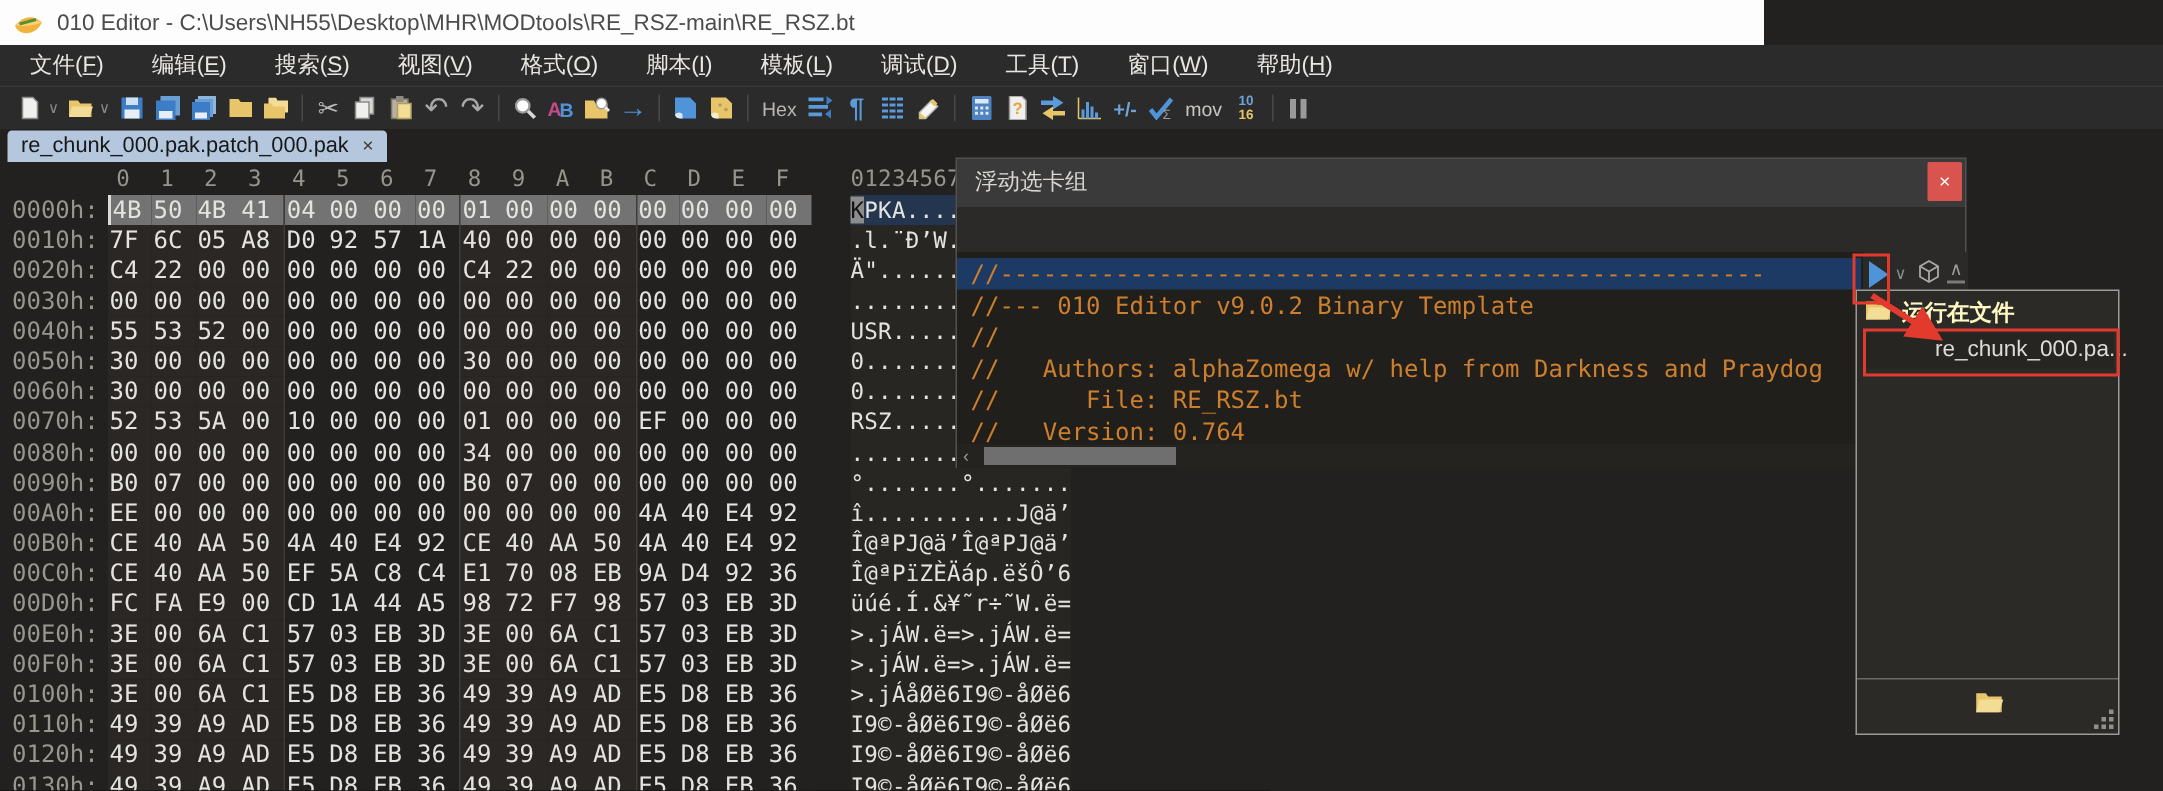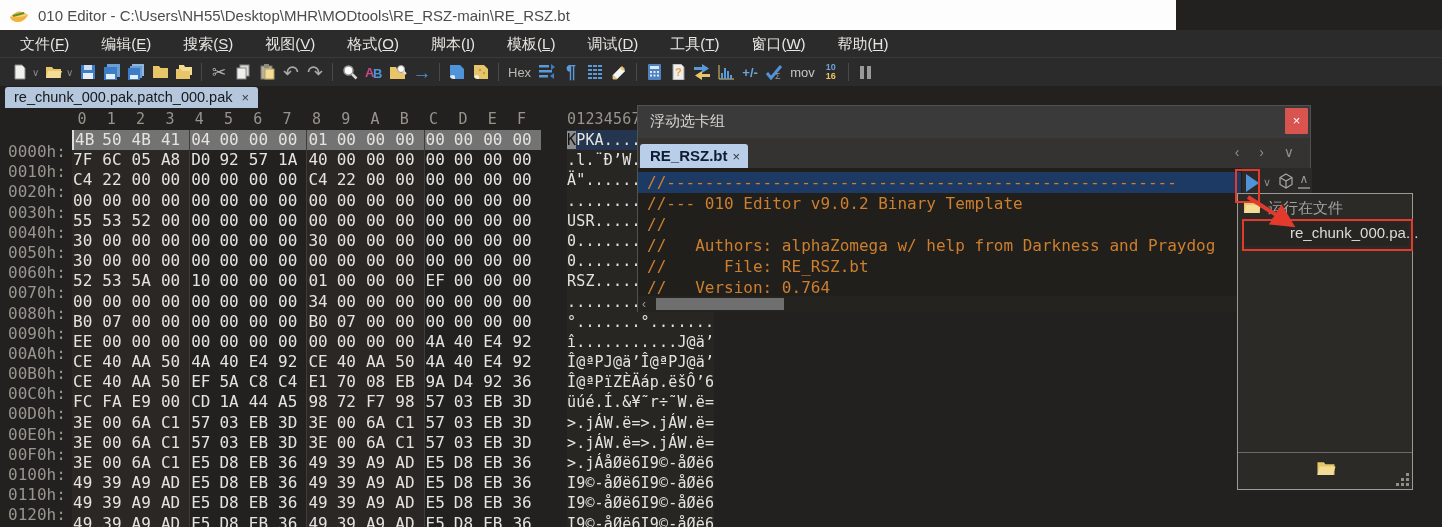--- a/index.html
+++ b/index.html
@@ -35,21 +35,21 @@
            font-size:14.5px;padding:2px 9px 3px 9px;border-radius:3px 3px 0 0;white-space:nowrap;}
   .filetab .x{margin-left:9px;color:#3a3a3a;font-size:13px;}
   
   .hexpane{position:absolute;left:0;top:108px;width:1442px;height:419px;
            font-family:"DejaVu Sans Mono",monospace;}
   .hexheader{position:relative;height:22px;color:#96948c;font-size:15px;}
   .hh-byte{position:absolute;top:2px;width:20px;text-align:center;}
   .hh-ascii{position:absolute;left:567px;top:2px;letter-spacing:0.17px;font-size:15px;}
   .hexrows{position:absolute;left:0;top:22px;}
   .hexrow{position:relative;height:20.2px;}
-  .hr-addr{position:absolute;left:8px;top:0;color:#98968e;font-size:16px;margin-top:12px;}
+  .hr-addr{position:absolute;left:8px;top:0;color:#98968e;font-size:16px;}
   .hr-bytes{position:absolute;left:72px;top:0;display:flex;height:20.2px;align-items:center;}
   .hr-byte{width:29.3px;color:#e4e3df;font-size:16px;box-sizing:border-box;padding-left:1px;height:20.2px;line-height:20.2px;}
   .hr-byte.geven{background:#2a2724;}
   .hr-byte.godd{background:#232120;}
   .hr-byte.sep{border-left:1px solid #403d38;}
   .hexrow.sel .hr-byte{background:#737373;}
   .hexrow.sel .hr-byte.cursor{border-left:2px solid #dcdcdc;}
   .hr-ascii{position:absolute;left:567px;top:0;background:#282623;color:#e4e3df;font-size:15px;
             letter-spacing:0.17px;height:20.2px;line-height:20.2px;white-space:pre;}
   .hexrow.sel .hr-ascii{background:#24354f;}
@@ -79,21 +79,21 @@
   .fp-up{position:absolute;left:56px;top:4px;color:#9a9a9a;font-size:12px;text-align:center;width:12px;}
   .fp-up i{display:block;height:2px;background:#7a7a7a;margin-top:1px;}
   .fp-hscroll{position:absolute;left:0;top:190px;width:603px;height:16px;background:#24231f;}
   .fp-hs-arrow{position:absolute;left:4px;top:1px;color:#9a9a9a;font-size:12px;}
   .fp-hs-thumb{position:absolute;left:18px;top:2px;width:128px;height:12px;background:#6f6f6f;}
   
   .runmenu{position:absolute;left:1237px;top:193px;width:176px;height:297px;background:#2b2a27;
            border:1px solid #9a9a96;box-sizing:border-box;z-index:8;}
   .rm-item1{position:absolute;left:0;top:3px;width:100%;height:24px;}
   .rm-item1 svg{position:absolute;left:5px;top:2px;}
-  .rm-item1 .lbl{position:absolute;left:30px;top:2px;color:#a3a3a3;font-size:15px;}
+  .rm-item1 .lbl{position:absolute;left:30px;top:2px;color:#fef9c3;font-size:15px;font-weight:bold;}
   .rm-item2{position:absolute;left:3px;top:28px;width:168px;height:24px;background:#262522;}
   .rm-item2 .lbl{position:absolute;left:49px;top:2px;color:#dedcd7;font-size:15px;white-space:nowrap;}
   .rm-bottom{position:absolute;left:0;bottom:0;width:100%;height:36px;border-top:1px solid #6a6a66;}
   .rm-bottom svg{position:absolute;left:78px;top:7px;}
   .rm-grip{position:absolute;right:3px;bottom:3px;width:13px;height:13px;}
   .rm-grip i{position:absolute;width:3px;height:3px;background:#8f8f8b;}
   
   .ann{position:absolute;border:2px solid #e23b2e;z-index:10;}
   .ann-rect-play{left:1235px;top:169px;width:21px;height:30px;}
   .ann-rect-item{left:1242px;top:219px;width:167px;height:28px;}
@@ -789,24 +789,20 @@
           <span class="hr-ascii">I9©-åØë6I9©-åØë6</span>
         </div>
       </div>
   </div>
 
   <div class="floatpanel">
     <div class="fp-title">
       <span class="fp-title-text">浮动选卡组</span>
       <span class="fp-close">×</span>
     </div>
-    <div class="fp-tabbar">
-      <span class="fp-tab"><span>RE_RSZ.bt</span><span class="x">×</span></span>
-      <span class="fp-nav">‹ › ∨</span>
-    </div>
     <div class="fp-code" id="fpcode" style="padding-top: 4px;">
         <div class="codeline sel">//-----------------------------------------------------</div>
         <div class="codeline">//--- 010 Editor v9.0.2 Binary Template</div>
         <div class="codeline">//</div>
         <div class="codeline">//   Authors: alphaZomega w/ help from Darkness and Praydog</div>
         <div class="codeline">//      File: RE_RSZ.bt</div>
         <div class="codeline">//   Version: 0.764</div>
       </div>
     <div class="fp-right">
       <span class="fp-run"></span>

